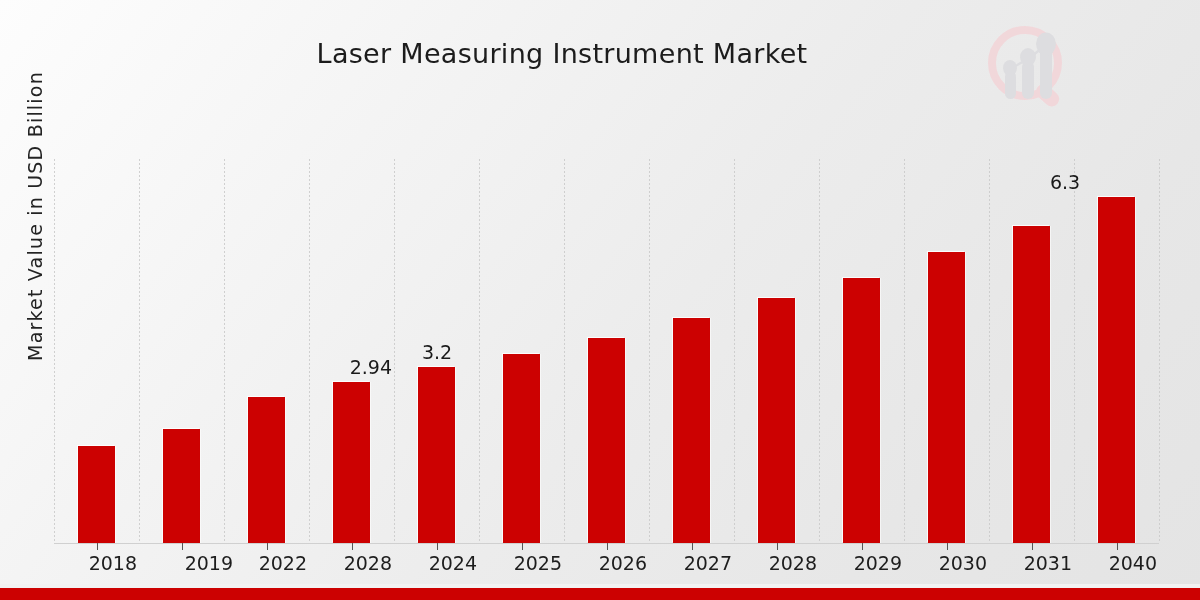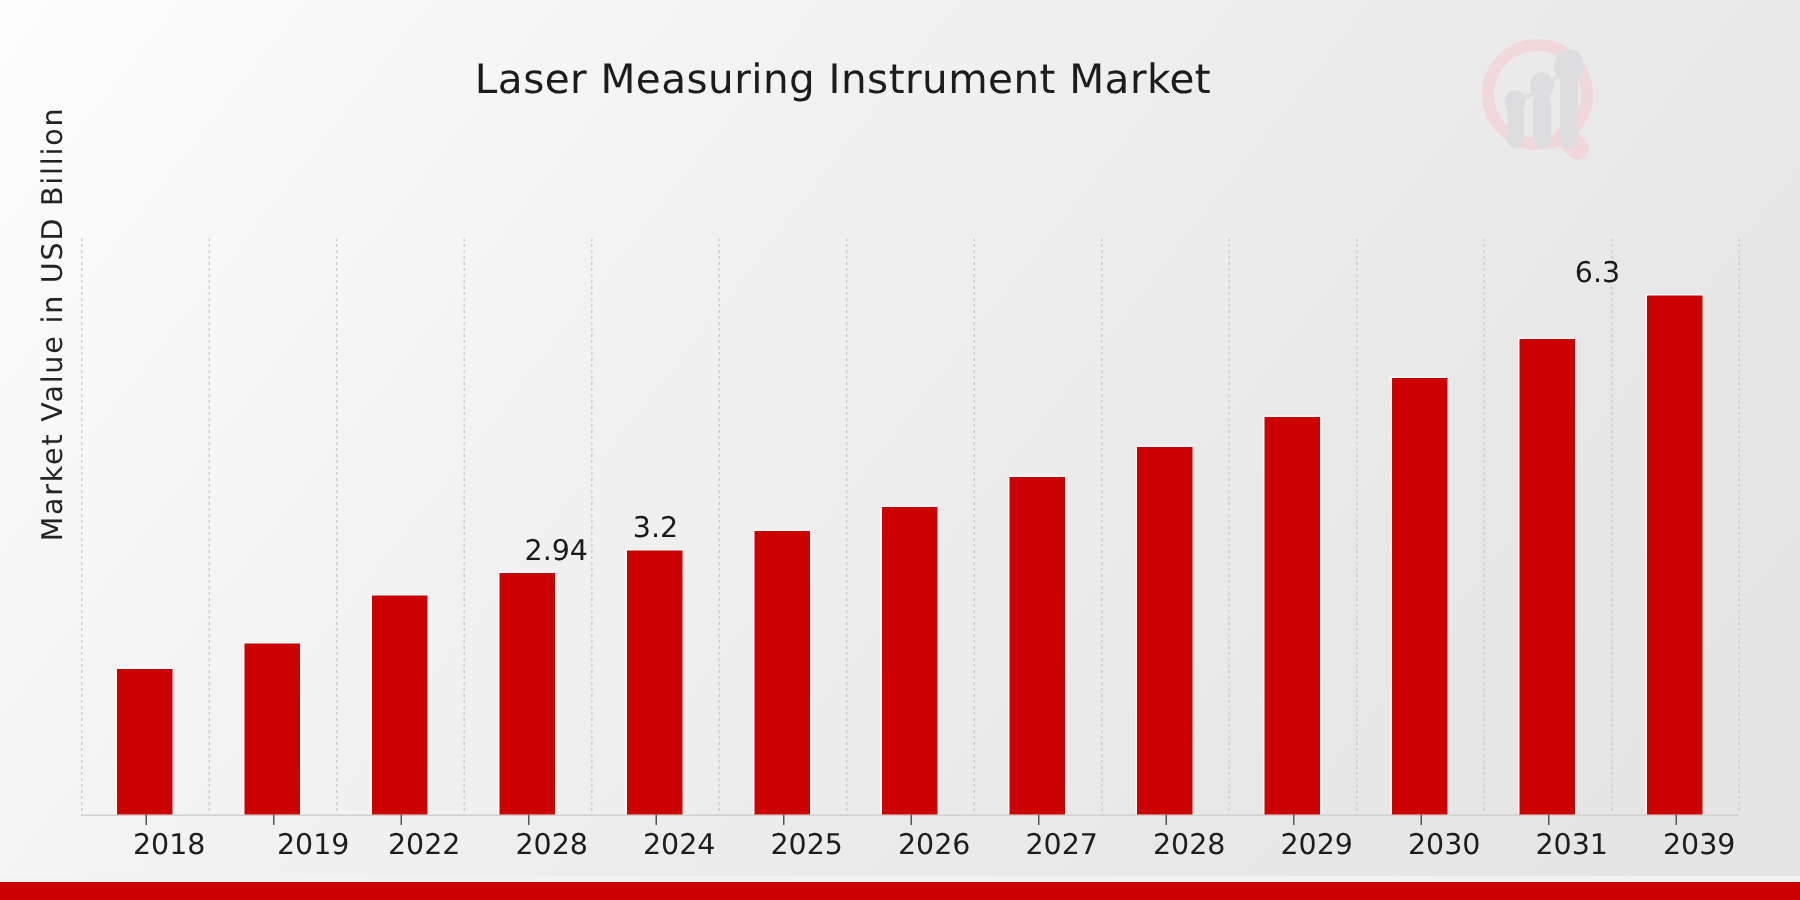--- a/index.html
+++ b/index.html
@@ -212,14 +212,14 @@
     <div class="xlabel" style="left: 822px;">2029</div>
     <div class="bar" title="2030: 5.3" style="left: 928px; top: 252px; height: 291px; background: rgb(204, 1, 1);"></div>
     <div class="tick" style="left: 947px;"></div>
     <div class="xlabel" style="left: 907px;">2030</div>
     <div class="bar" title="2031: 5.77" style="left: 1013px; top: 226px; height: 317px; background: rgb(204, 1, 1);"></div>
     <div class="tick" style="left: 1032px;"></div>
     <div class="xlabel" style="left: 992px;">2031</div>
     <div class="bar" title="2032: 6.3" style="left: 1098px; top: 197px; height: 346px; background: rgb(204, 1, 1);"></div>
     <div class="bar-value" style="left: 1025px; top: 171px;">6.3</div>
     <div class="tick" style="left: 1117px;"></div>
-    <div class="xlabel" style="left: 1077px;">2039</div>
+    <div class="xlabel" style="left: 1077px;">2040</div>
   </div>
 
 </body></html>

